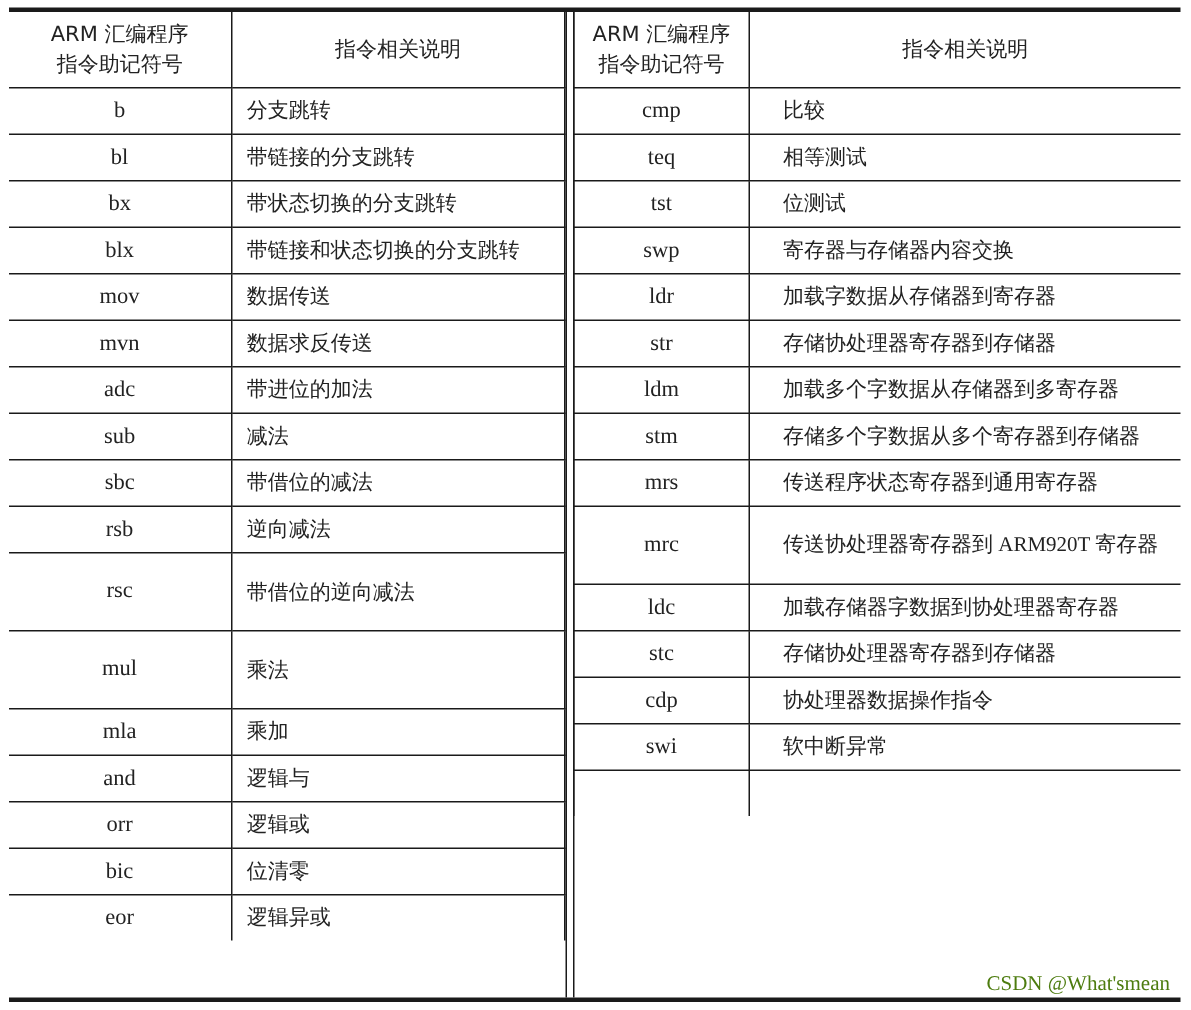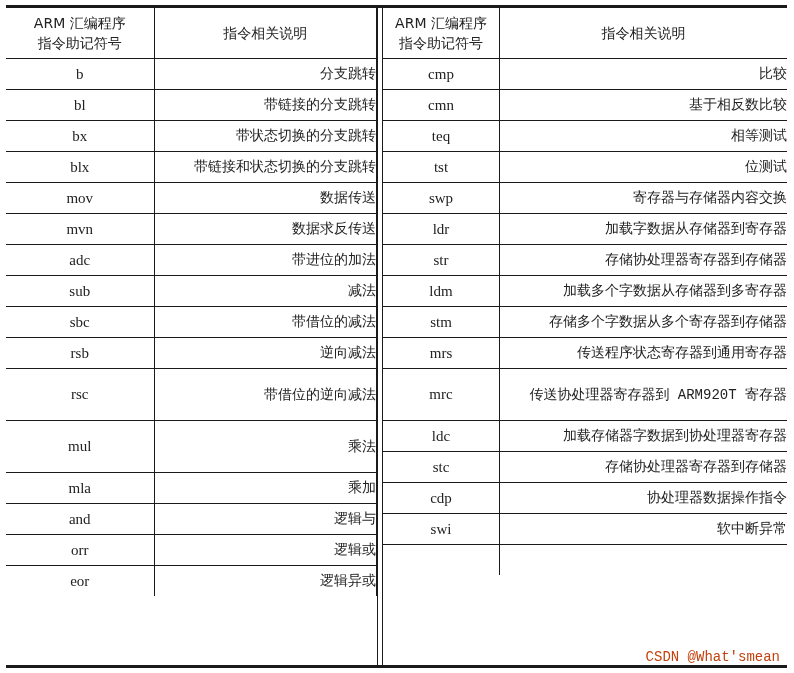--- a/index.html
+++ b/index.html
@@ -13,26 +13,26 @@
   .vdbl { position:absolute; top:3px; height:657px; width:1px; background:#1a1a1a; }
   table { border-collapse:collapse; width:100%; table-layout:fixed; }
   td, th { border:1px solid #1a1a1a; padding:0; color:#222; }
   .half.left table td:first-child, .half.left table th:first-child { border-left:none; }
   .half.right table td:last-child, .half.right table th:last-child { border-right:none; }
   tr:first-child th { border-top:none; }
   tr:last-child td { border-bottom:none; }
   th { font-family:"DejaVu Sans", sans-serif; font-weight:normal; font-size:14px; line-height:20px; text-align:center; height:50px; }
   td { font-family:"Liberation Serif","DejaVu Serif", serif; font-size:15px; height:30px; }
   td.mn { text-align:center; }
-  td.desc { text-align:right; padding-left:10px; font-family:Liberation Mono, monospace; font-size:14px; }
+  td.desc { text-align:left; padding-left:10px; font-family:Liberation Serif, serif; font-size:14px; }
   .half.right td.desc { padding-left:10px; }
   .half.right td.desc.ind { text-indent:12px; padding-left:10px; }
   td.desc.wrapped { line-height:22px; padding-left:6px; }
   tr.tall td { height:51px; }
-  .watermark { position:absolute; right:14px; bottom:8px; font-family:Liberation Mono, monospace; font-size:14px; color:#c2410c; }
+  .watermark { position:absolute; right:14px; bottom:8px; font-family:Liberation Serif, serif; font-size:14px; color:#4d7c0f; }
 </style>
 </head>
 <body>
 
 <div class="wrap">
   <div class="toprule"></div>
 
   <div class="half left">
     <table>
       <colgroup>
@@ -98,20 +98,24 @@
           </tr>
       <tr>
             <td class="mn">and</td>
             <td class="desc">逻辑与</td>
           </tr>
       <tr>
             <td class="mn">orr</td>
             <td class="desc">逻辑或</td>
           </tr>
       <tr>
+            <td class="mn">bic</td>
+            <td class="desc">位清零</td>
+          </tr>
+      <tr>
             <td class="mn">eor</td>
             <td class="desc">逻辑异或</td>
           </tr>
     </tbody>
       </table>
   </div>
 
   <div class="vdbl" style="left:371px"></div>
   <div class="vdbl" style="left:376px"></div>
 
@@ -124,24 +128,20 @@
       <tbody>
           <tr>
         <th><span>ARM 汇编程序</span><br><span>指令助记符号</span></th>
         <th>指令相关说明</th>
       </tr>
       <tr>
             <td class="mn">cmp</td>
             <td class="desc ind">比较</td>
           </tr>
       <tr>
-            <td class="mn">cmn</td>
-            <td class="desc ind">基于相反数比较</td>
-          </tr>
-      <tr>
             <td class="mn">teq</td>
             <td class="desc ind">相等测试</td>
           </tr>
       <tr>
             <td class="mn">tst</td>
             <td class="desc ind">位测试</td>
           </tr>
       <tr>
             <td class="mn">swp</td>
             <td class="desc ind">寄存器与存储器内容交换</td>

